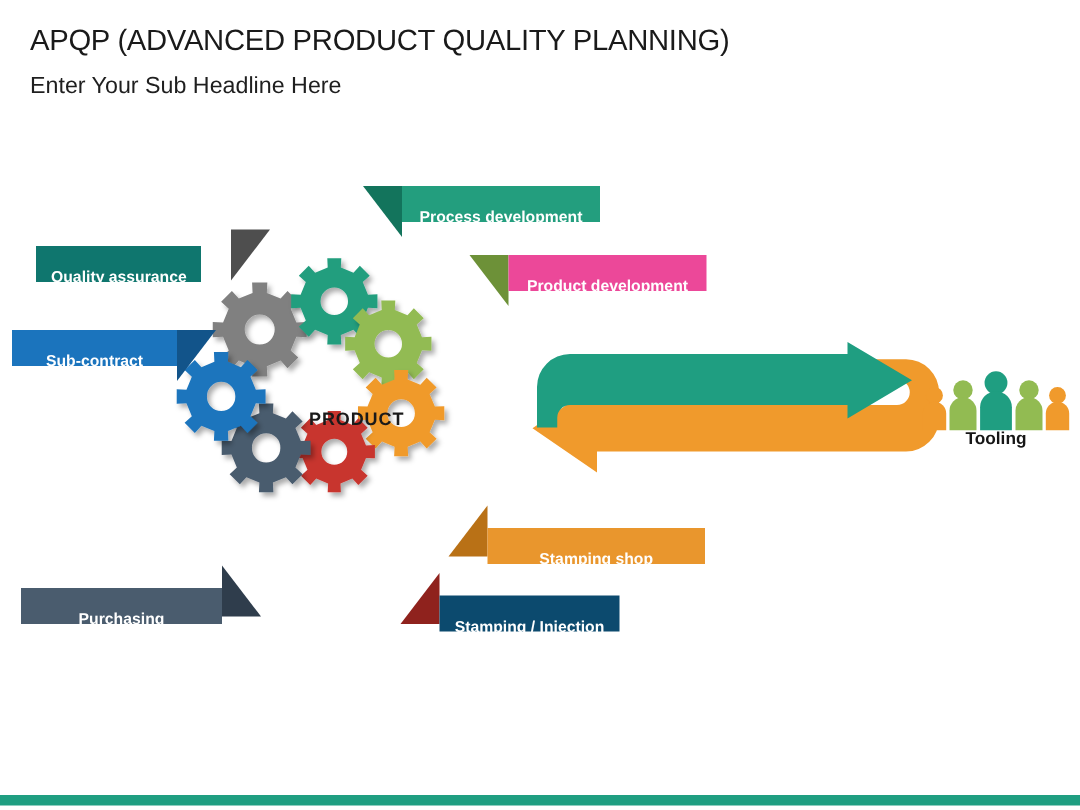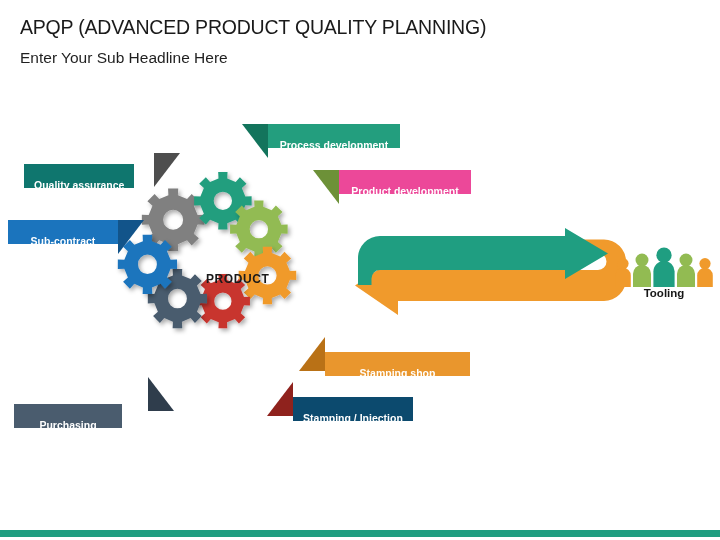--- a/index.html
+++ b/index.html
@@ -161,21 +161,21 @@
       </svg>
     </div>
   <div id="product-label">PRODUCT</div>
 
   <div id="tag-layer">
       <div class="tail" style="left: 154px; top: 153px; border-left: 26px solid rgb(78, 78, 78); border-bottom: 34px solid transparent; border-top: 0px solid transparent;"></div>
       <div class="tag" style="left: 24px; top: 164px; width: 110px; background: #0f766e;"><span>Quality assurance</span></div>
       <div class="tail" style="left: 118px; top: 220px; border-left: 26px solid rgb(18, 84, 138); border-bottom: 34px solid transparent; border-top: 0px solid transparent;"></div>
       <div class="tag" style="left: 8px; top: 220px; width: 110px; background: rgb(27, 116, 189);"><span>Sub-contract</span></div>
       <div class="tail" style="left: 148px; top: 377px; border-left: 26px solid rgb(47, 61, 76); border-top: 34px solid transparent;"></div>
-      <div class="tag" style="left: 14px; top: 404px; width: 108px; background: rgb(74, 92, 110);"><span>Purchasing</span></div>
+      <div class="tag" style="left: 14px; top: 392px; width: 134px; background: rgb(74, 92, 110);"><span>Purchasing</span></div>
       <div class="tail" style="left: 242px; top: 124px; border-right: 26px solid rgb(19, 116, 92); border-bottom: 34px solid transparent;"></div>
       <div class="tag" style="left: 268px; top: 124px; width: 132px; background: rgb(35, 158, 126);"><span>Process development</span></div>
       <div class="tail" style="left: 313px; top: 170px; border-right: 26px solid rgb(109, 145, 56); border-bottom: 34px solid transparent;"></div>
       <div class="tag" style="left: 339px; top: 170px; width: 132px; background: #ec4899;"><span>Product development</span></div>
       <div class="tail" style="left: 299px; top: 337px; border-right: 26px solid rgb(185, 113, 22); border-top: 34px solid transparent;"></div>
       <div class="tag" style="left: 325px; top: 352px; width: 145px; background: rgb(233, 150, 45);"><span>Stamping shop</span></div>
       <div class="tail" style="left: 267px; top: 382px; border-right: 26px solid rgb(143, 34, 29); border-top: 34px solid transparent;"></div>
       <div class="tag" style="left: 293px; top: 397px; width: 120px; background: #0c4a6e;"><span>Stamping / Injection</span></div>
     </div>
 

